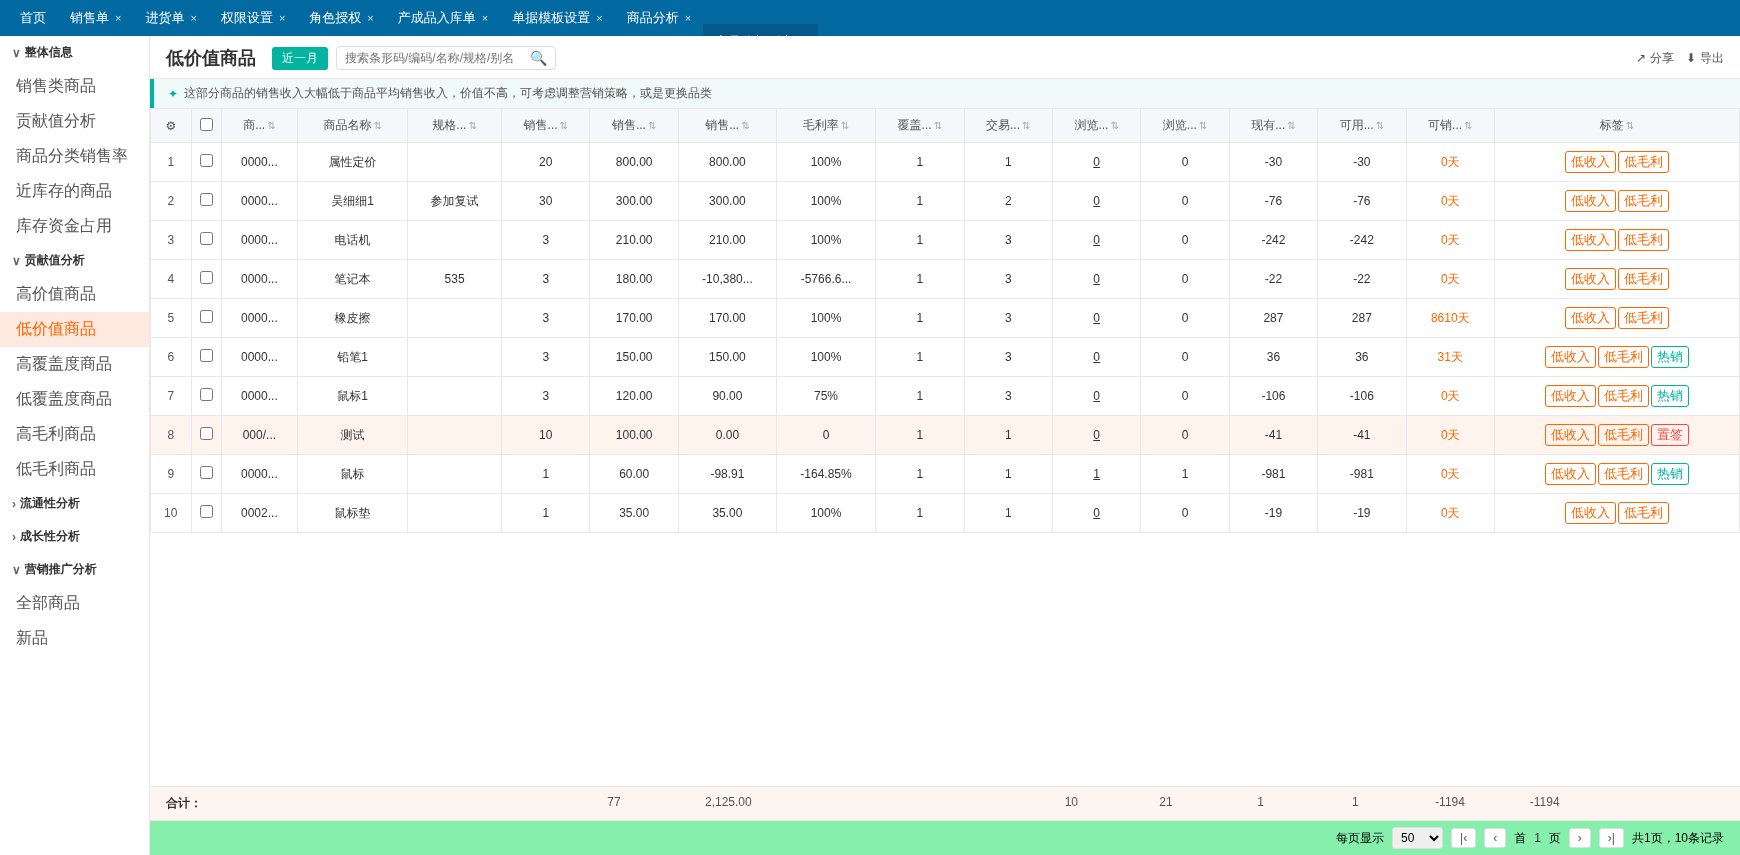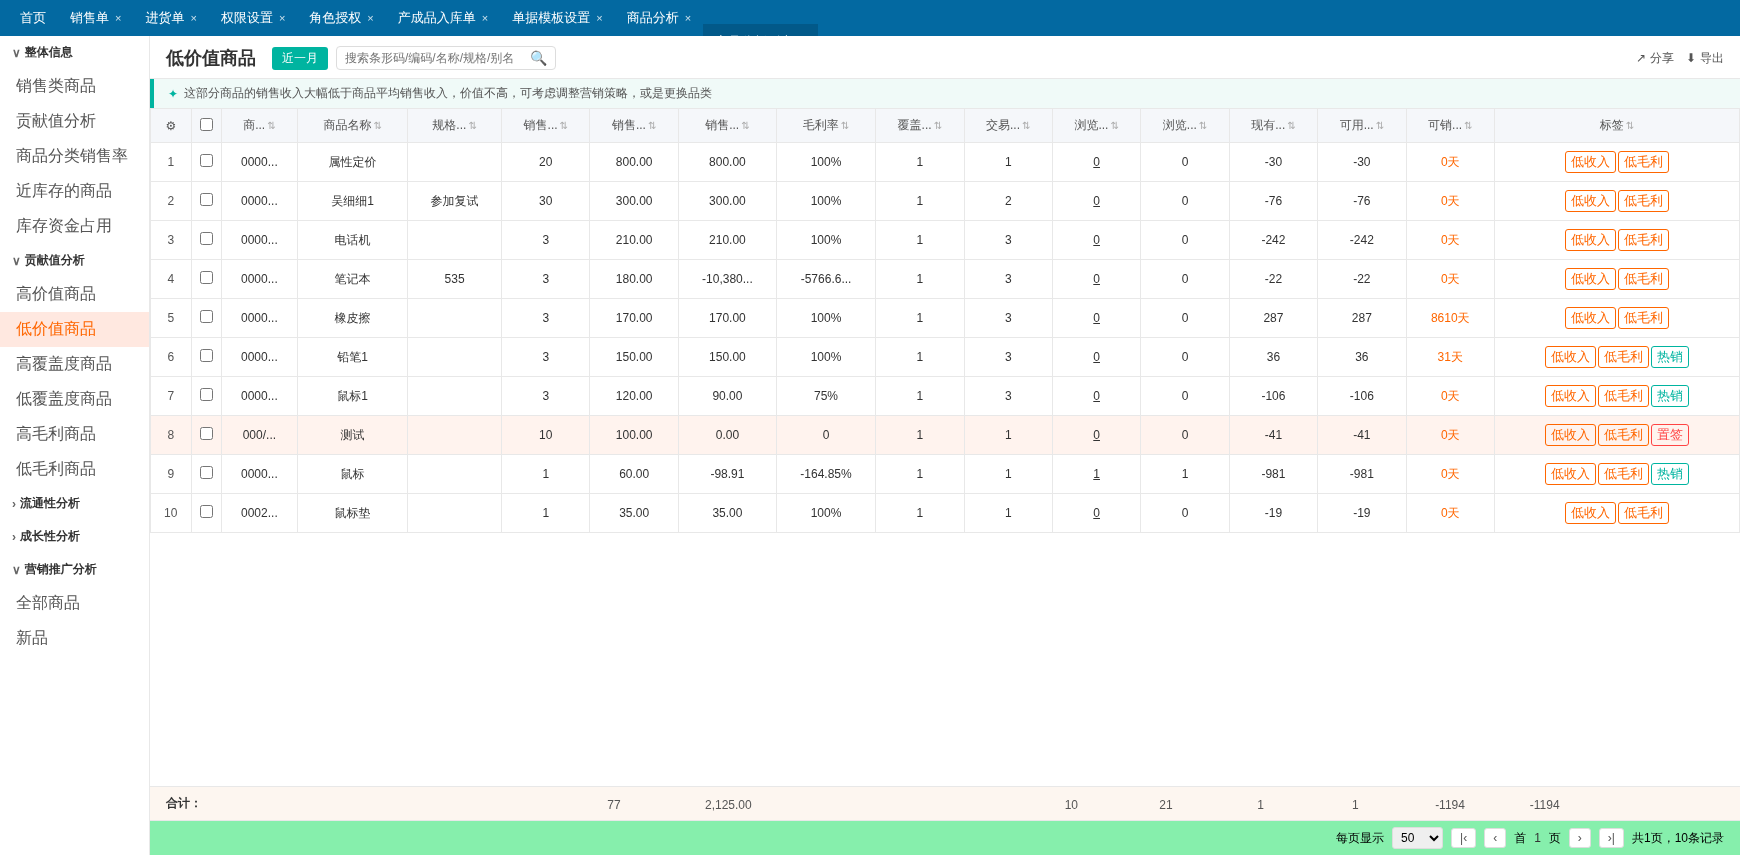--- a/index.html
+++ b/index.html
@@ -188,21 +188,21 @@
     .link-underline { text-decoration: underline; color: #333; cursor: pointer; }
     .checkbox-cell { width: 30px; }
     .num-col { color: #555; }
 
     
     .table-footer {
       border-top: 1px solid #e8e8e8;
       padding: 8px 16px;
       background: #fdf6f0;
       display: flex;
-      align-items: flex-end;
+      align-items: flex-start;
       font-size: 12px;
       color: #555;
     }
     .footer-total-label { color: #333; font-weight: bold; margin-right: 20px; }
 
     
     .pagination-bar {
       border-top: 1px solid #e8e8e8;
       padding: 6px 16px;
       background: #86efac;

